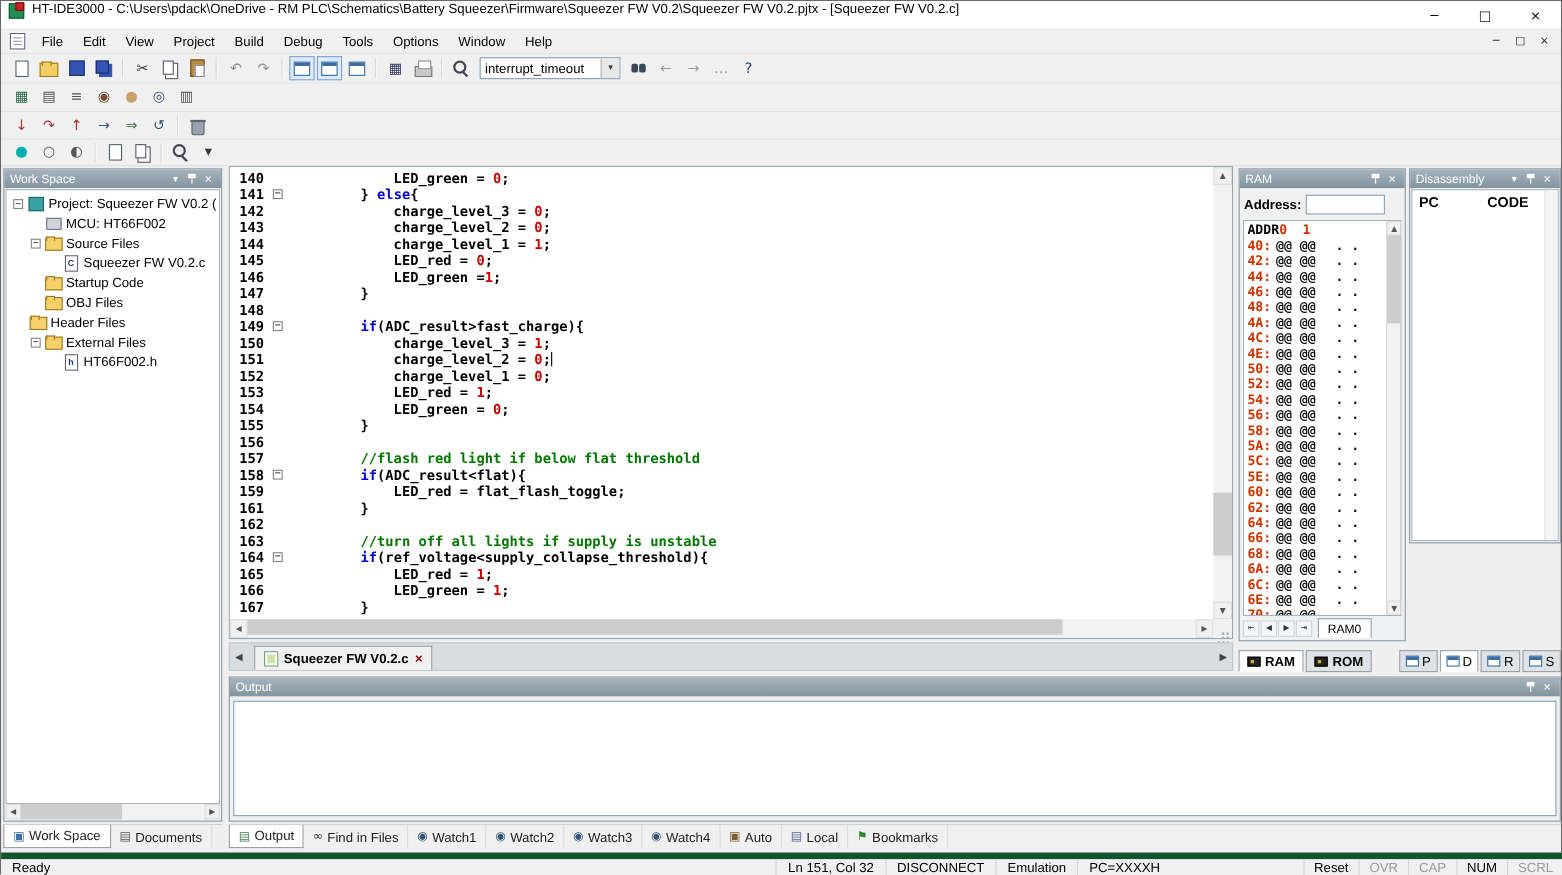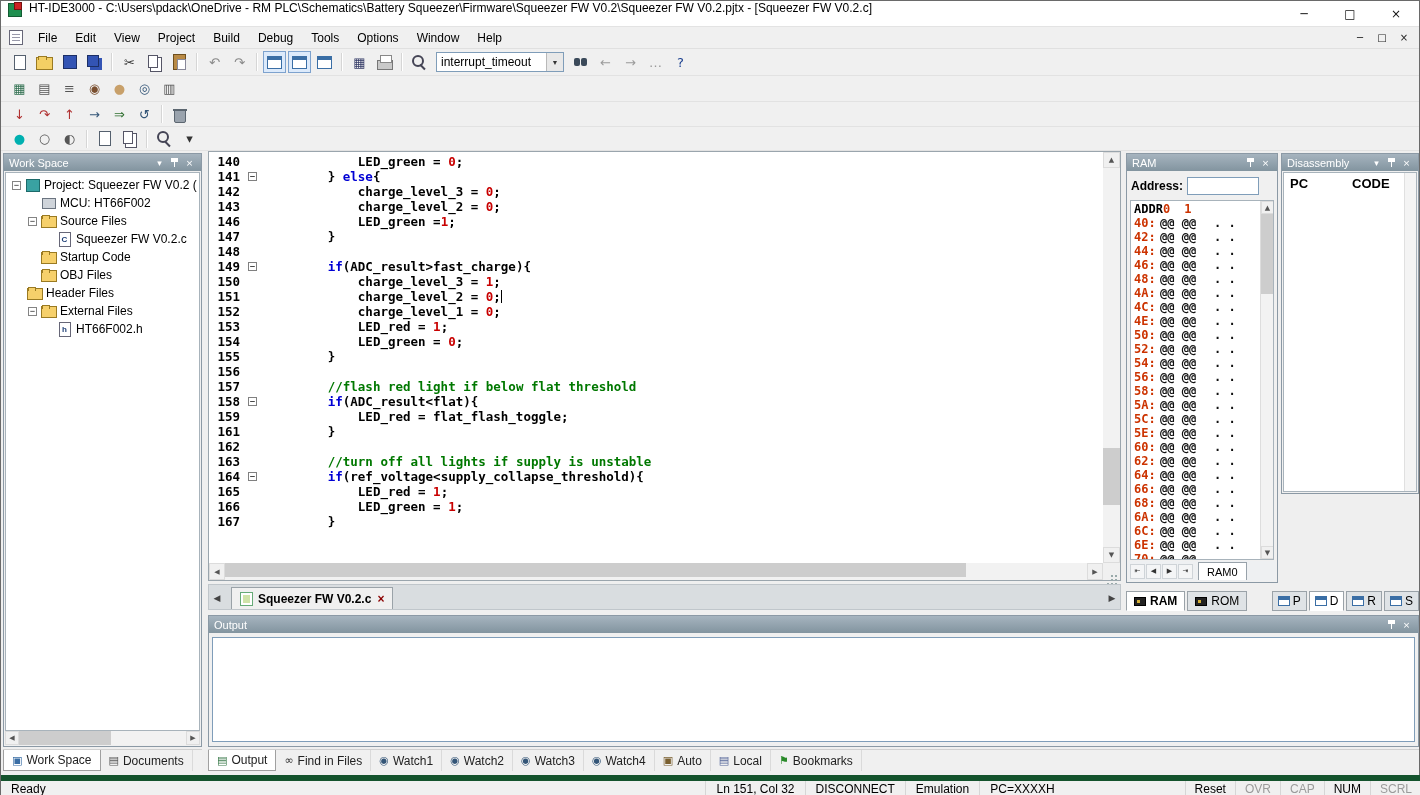--- a/index.html
+++ b/index.html
@@ -387,20 +387,22 @@
       <span class="sbtn">▶</span>
     </div>
   </div>
 
   <div id="editor-panel">
     <div id="code-view">
         <div class="cl"><span class="ln">140</span><span class="fold"></span><span class="ct"><span class="pl">             LED_green = </span><span class="nm">0</span><span class="pl">;</span></span></div>
         <div class="cl"><span class="ln">141</span><span class="fold"><span class="fbox">−</span></span><span class="ct"><span class="pl">         } </span><span class="kw">else</span><span class="pl">{</span></span></div>
         <div class="cl"><span class="ln">142</span><span class="fold"></span><span class="ct"><span class="pl">             charge_level_3 = </span><span class="nm">0</span><span class="pl">;</span></span></div>
         <div class="cl"><span class="ln">143</span><span class="fold"></span><span class="ct"><span class="pl">             charge_level_2 = </span><span class="nm">0</span><span class="pl">;</span></span></div>
+        <div class="cl"><span class="ln">144</span><span class="fold"></span><span class="ct"><span class="pl">             charge_level_1 = </span><span class="nm">1</span><span class="pl">;</span></span></div>
+        <div class="cl"><span class="ln">145</span><span class="fold"></span><span class="ct"><span class="pl">             LED_red = </span><span class="nm">0</span><span class="pl">;</span></span></div>
         <div class="cl"><span class="ln">146</span><span class="fold"></span><span class="ct"><span class="pl">             LED_green =</span><span class="nm">1</span><span class="pl">;</span></span></div>
         <div class="cl"><span class="ln">147</span><span class="fold"></span><span class="ct"><span class="pl">         }</span></span></div>
         <div class="cl"><span class="ln">148</span><span class="fold"></span><span class="ct"></span></div>
         <div class="cl"><span class="ln">149</span><span class="fold"><span class="fbox">−</span></span><span class="ct"><span class="pl">         </span><span class="kw">if</span><span class="pl">(ADC_result&gt;fast_charge){</span></span></div>
         <div class="cl"><span class="ln">150</span><span class="fold"></span><span class="ct"><span class="pl">             charge_level_3 = </span><span class="nm">1</span><span class="pl">;</span></span></div>
         <div class="cl"><span class="ln">151</span><span class="fold"></span><span class="ct"><span class="pl">             charge_level_2 = </span><span class="nm">0</span><span class="pl">;</span><span class="caret"></span></span></div>
         <div class="cl"><span class="ln">152</span><span class="fold"></span><span class="ct"><span class="pl">             charge_level_1 = </span><span class="nm">0</span><span class="pl">;</span></span></div>
         <div class="cl"><span class="ln">153</span><span class="fold"></span><span class="ct"><span class="pl">             LED_red = </span><span class="nm">1</span><span class="pl">;</span></span></div>
         <div class="cl"><span class="ln">154</span><span class="fold"></span><span class="ct"><span class="pl">             LED_green = </span><span class="nm">0</span><span class="pl">;</span></span></div>
         <div class="cl"><span class="ln">155</span><span class="fold"></span><span class="ct"><span class="pl">         }</span></span></div>
@@ -503,21 +505,21 @@
     </div>
   </div>
 
   <div id="memtabs">
       <div class="mtab sel">
         <span class="chip-ic"></span>
         <span style="font-weight: bold;">RAM</span>
       </div>
       <div class="mtab">
         <span class="chip-ic"></span>
-        <span style="font-weight: normal;">ROM</span>
+        <span style="font-weight: bold;">ROM</span>
       </div>
     </div>
 
   <div id="disasm-panel" class="panel">
     <div class="phead">
       <span class="t">Disassembly</span>
       <span class="hicon">▾</span>
       <span class="hicon pin"></span>
       <span class="hicon">×</span>
     </div>

